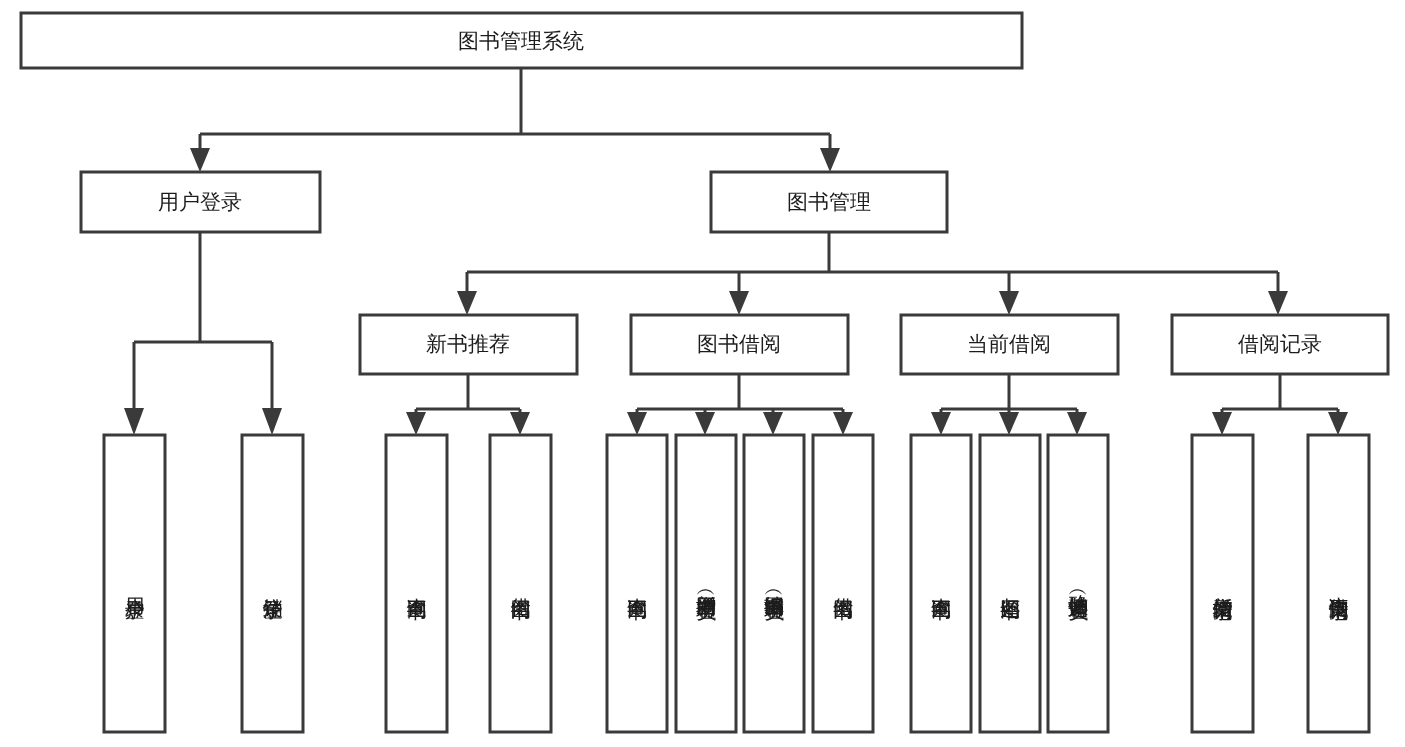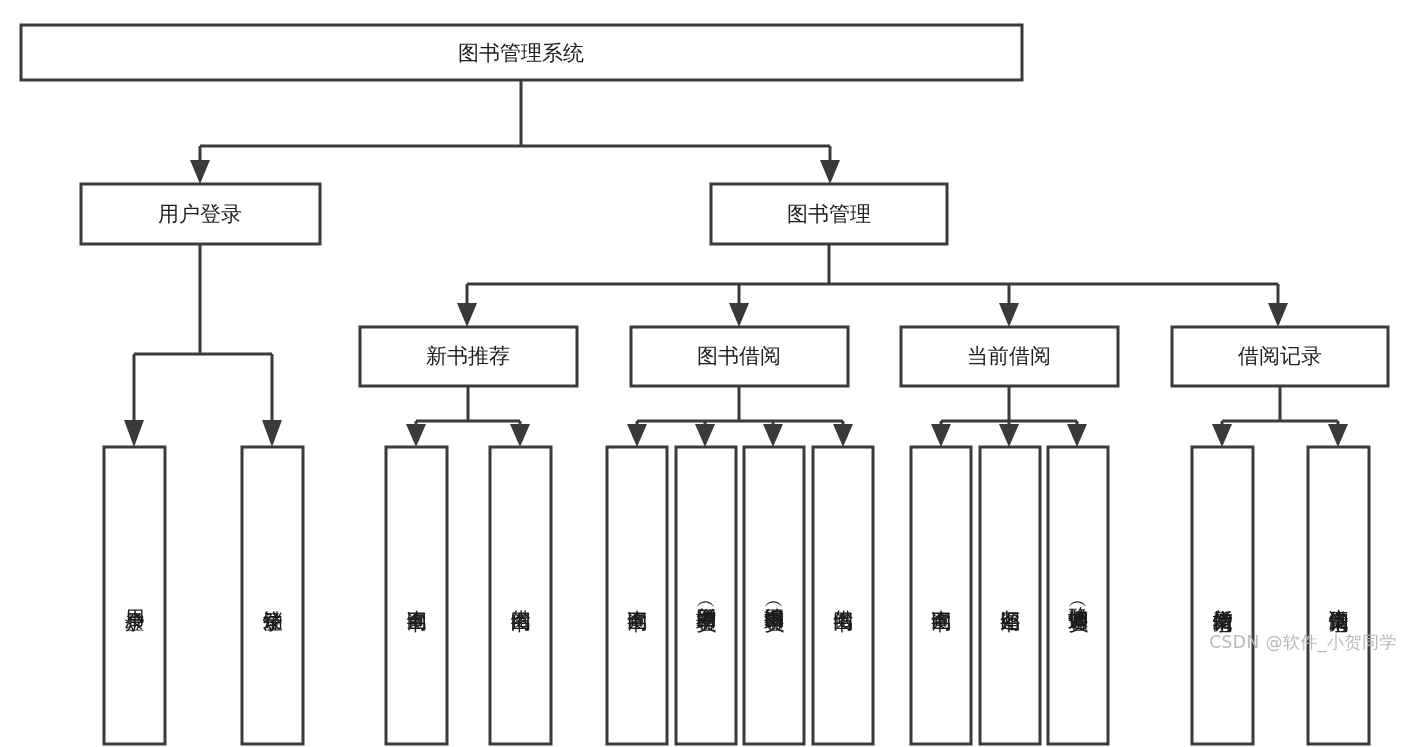--- a/index.html
+++ b/index.html
@@ -11,21 +11,20 @@
     width: 1405px;
     height: 747px;
     overflow: hidden;
     font-family: "DejaVu Sans", "Liberation Sans", sans-serif;
   }
   #diagram-root {
     position: relative;
     width: 1405px;
     height: 646px;
     background: #ffffff;
-    margin-top: 12px;
   }
   svg.diagram-svg {
     position: absolute;
     top: 0;
     left: 0;
     width: 1405px;
     height: 747px;
     display: block;
   }
   .node-box {
@@ -212,15 +211,14 @@
   <div class="node-label-v" style="left:744px; top:435px; width:60px; height:297px;">编辑图书（管理员）</div>
   <div class="node-label-v" style="left:813px; top:435px; width:60px; height:297px;">借阅图书</div>
 
   <div class="node-label-v" style="left:911px; top:435px; width:60px; height:297px;">查询图书</div>
   <div class="node-label-v" style="left:980px; top:435px; width:60px; height:297px;">归还图书</div>
   <div class="node-label-v" style="left:1048px; top:435px; width:60px; height:297px;">确认归还（管理员）</div>
 
   <div class="node-label-v" style="left:1192px; top:435px; width:61px; height:297px;">新增借阅记录</div>
   <div class="node-label-v" style="left:1308px; top:435px; width:61px; height:297px;">查询借阅记录</div>
 
-  <div class="watermark">CSDN @软件_小贺同学</div>
 
 </div>
 
 </body></html>

